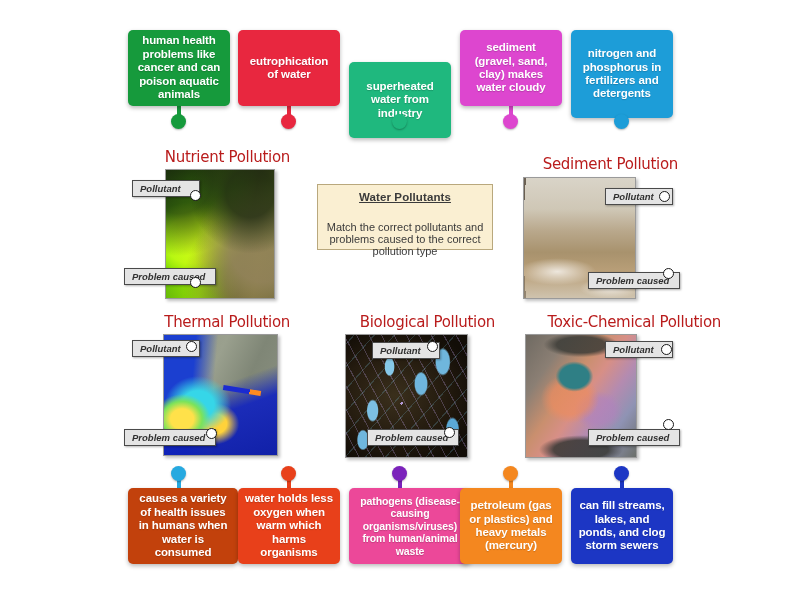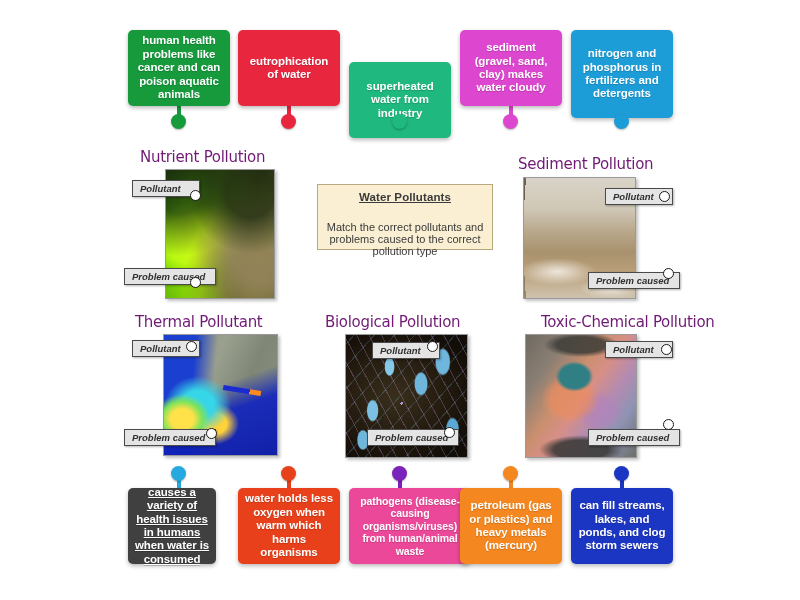--- a/index.html
+++ b/index.html
@@ -62,23 +62,23 @@
     display:block;margin-bottom:18px;letter-spacing:.1px;
   }
   #infoBox .bdy{
     font-size:11px;line-height:12px;display:block;
   }
 
   
   .panel{position:absolute;z-index:3;}
   .panel .ptitle{
     position:absolute;left:0;top:0;width:100%;
-    text-align:left;
+    text-align:right;
     font-size:15px;
-    color:#701a75;
+    color:#b91c1c;
     white-space:nowrap;
     letter-spacing:-0.3px;
     font-family:"DejaVu Sans", sans-serif;
     font-weight:400;
   }
   .photo{
     position:absolute;
     overflow:hidden;
     border:1px solid #9a9a9a;
     box-sizing:border-box;
@@ -229,21 +229,21 @@
   <div class="panel" style="left:518px;top:155px;width:160px;height:150px;">
     <div class="ptitle" style="left:0px;width:160px;">Sediment Pollution</div>
   </div>
   <div class="photo ph-sediment" style="left:523px;top:177px;width:113px;height:122px;"></div>
   <div class="tag" style="left:605px;top:188px;width:68px;">Pollutant</div>
   <div class="dot" style="left:659px;top:191px;"></div>
   <div class="tag" style="left:588px;top:272px;width:92px;">Problem caused</div>
   <div class="dot" style="left:663px;top:268px;"></div>
 
   <div class="panel" style="left:130px;top:313px;width:160px;height:150px;">
-    <div class="ptitle" style="left:5px;width:155px;">Thermal Pollutant</div>
+    <div class="ptitle" style="left:5px;width:155px;">Thermal Pollution</div>
   </div>
   <div class="photo ph-thermal" style="left:163px;top:334px;width:115px;height:122px;"></div>
   <div class="tag" style="left:132px;top:340px;width:68px;">Pollutant</div>
   <div class="dot" style="left:186px;top:341px;"></div>
   <div class="tag" style="left:124px;top:429px;width:92px;">Problem caused</div>
   <div class="dot" style="left:206px;top:428px;"></div>
 
   <div class="panel" style="left:325px;top:313px;width:170px;height:150px;">
     <div class="ptitle" style="left:0px;width:170px;">Biological Pollution</div>
   </div>
@@ -257,21 +257,21 @@
     <div class="ptitle" style="left:0px;width:180px;margin-left:28px;">Toxic-Chemical Pollution</div>
   </div>
   <div class="photo ph-toxic" style="left:525px;top:334px;width:112px;height:124px;"></div>
   <div class="tag" style="left:605px;top:341px;width:68px;">Pollutant</div>
   <div class="dot" style="left:661px;top:344px;"></div>
   <div class="tag" style="left:588px;top:429px;width:92px;">Problem caused</div>
   <div class="dot" style="left:663px;top:419px;"></div>
 
   <div class="knob" style="left:171px;top:466px;background:#26a9e0;"></div>
   <div class="stem" style="left:177px;top:473px;height:18px;background:#26a9e0;"></div>
-  <div class="card" style="left:128px;top:488px;width:88px;height:76px;background:#404040;text-decoration:underline;">causes a variety of health issues in humans when water is consumed</div>
+  <div class="card" style="left:128px;top:488px;width:110px;height:76px;background:#c2410c;">causes a variety of health issues in humans when water is consumed</div>
 
   <div class="knob" style="left:281px;top:466px;background:#e8401a;"></div>
   <div class="stem" style="left:287px;top:473px;height:18px;background:#e8401a;"></div>
   <div class="card" style="left:238px;top:488px;width:102px;height:76px;background:#e8401a;">water holds less oxygen when warm which harms organisms</div>
 
   <div class="knob" style="left:392px;top:466px;background:#7b22bb;"></div>
   <div class="stem" style="left:398px;top:473px;height:18px;background:#7b22bb;"></div>
   <div class="card" style="left:349px;top:488px;width:122px;height:76px;background:#ec4899;font-size:10.5px;line-height:12.4px;">pathogens (disease-causing organisms/viruses) from human/animal waste</div>
 
   <div class="knob" style="left:503px;top:466px;background:#f4871f;"></div>

